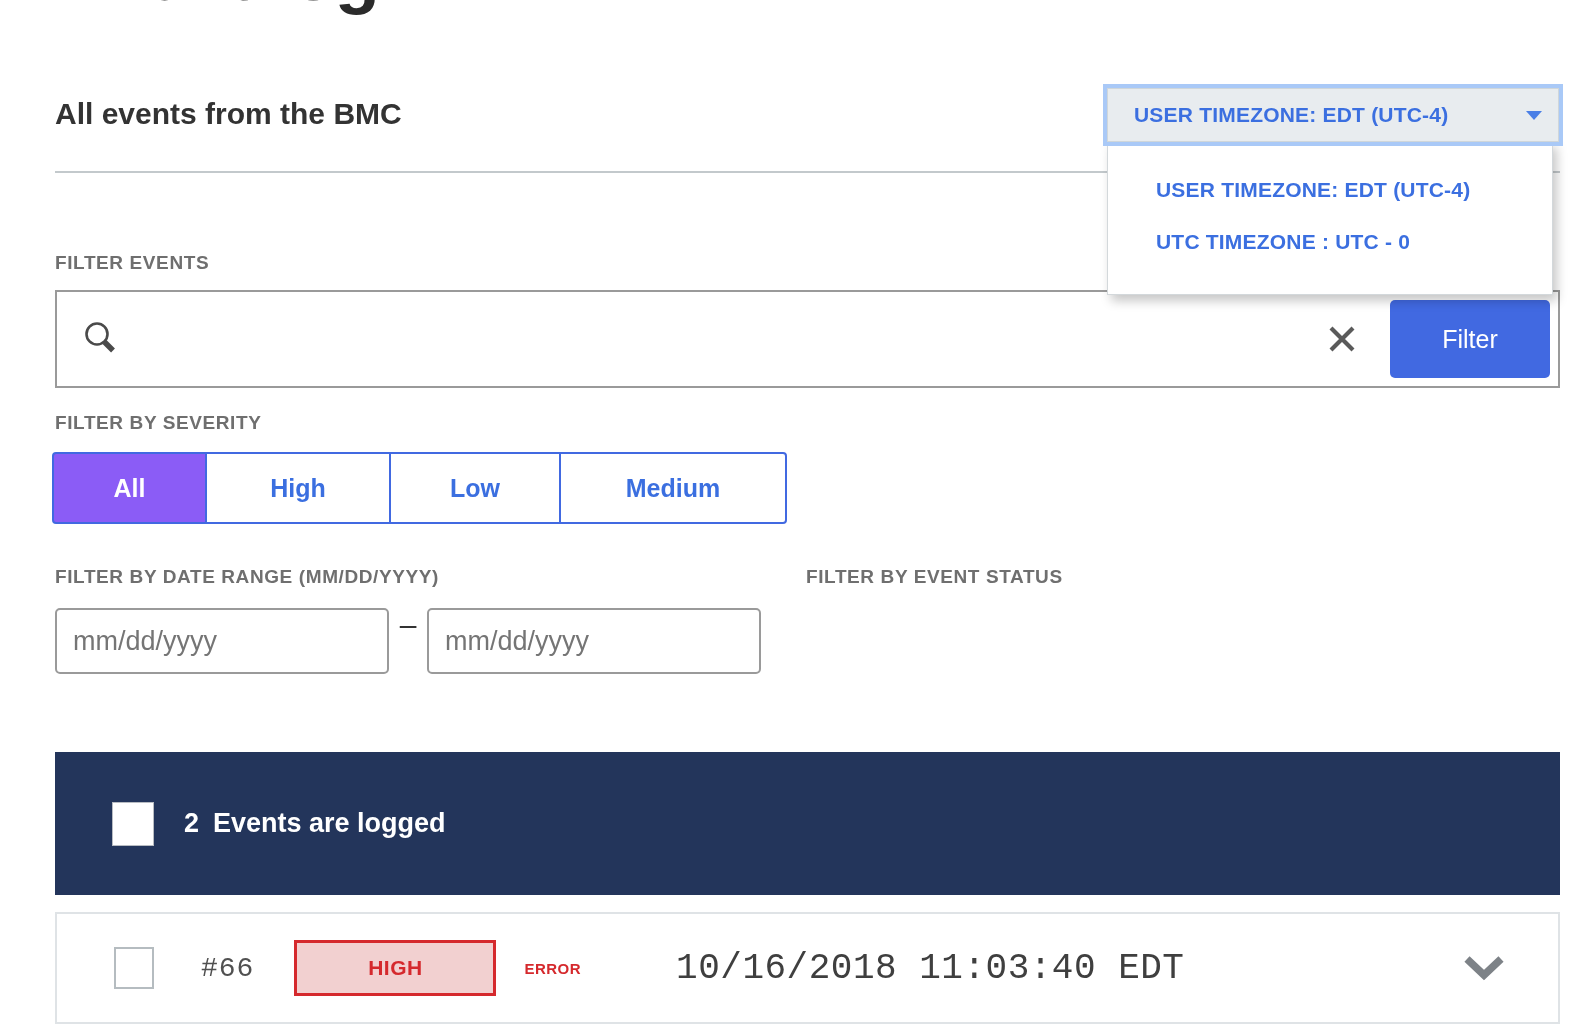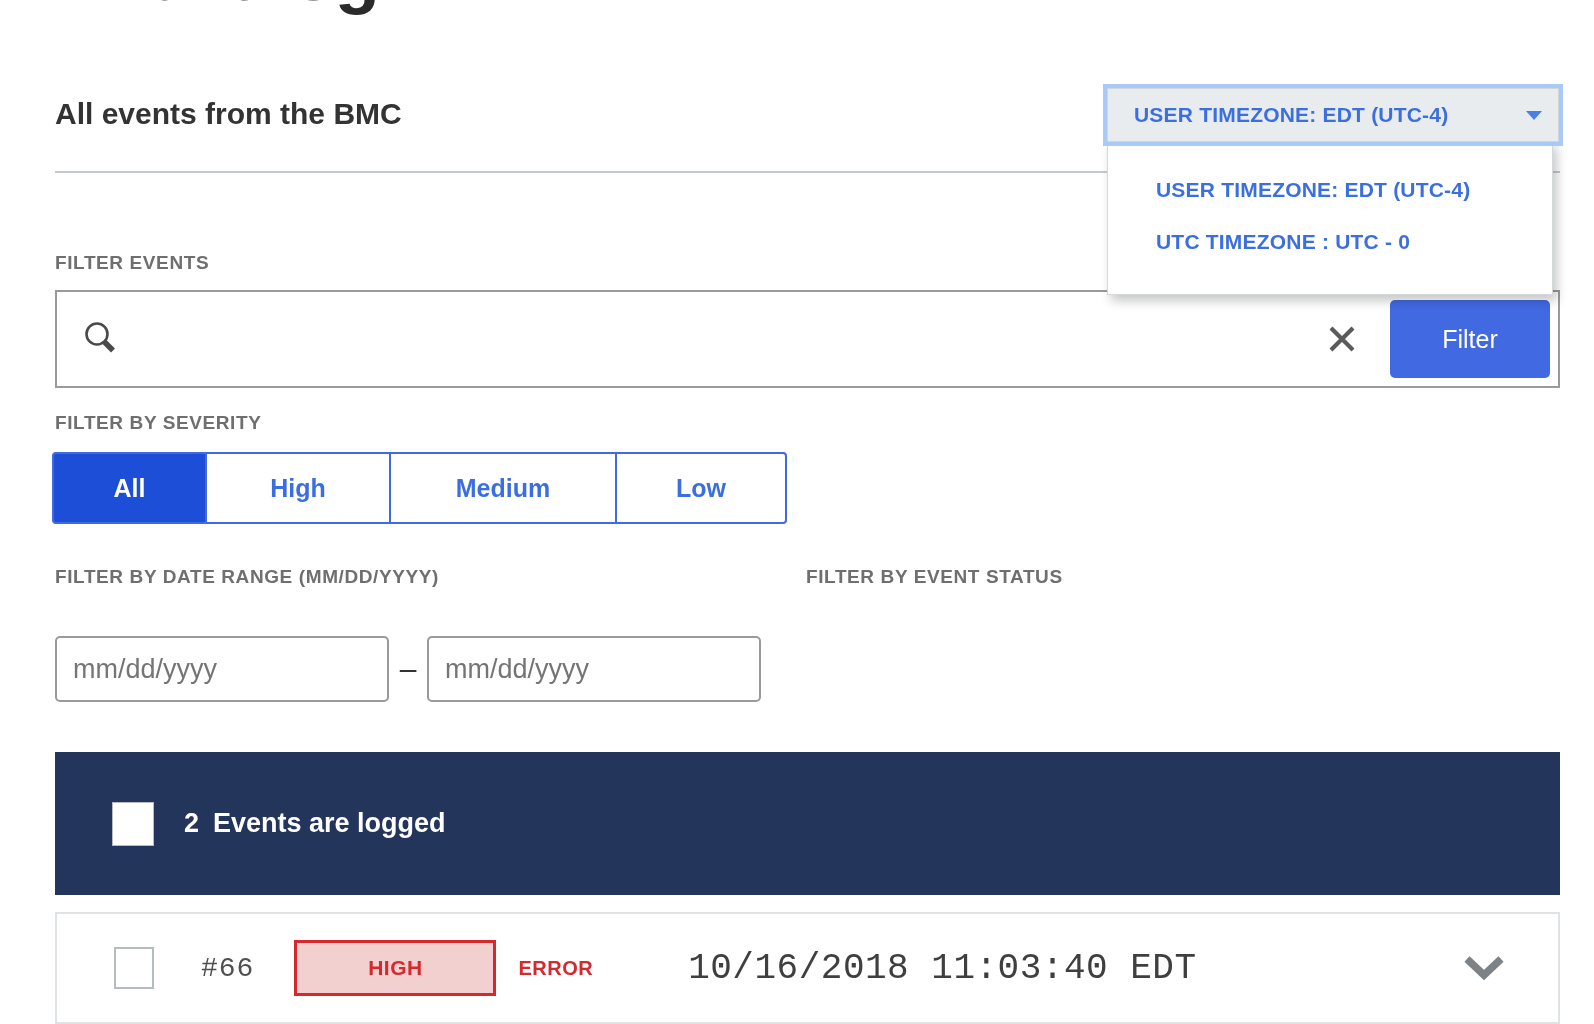--- a/index.html
+++ b/index.html
@@ -169,35 +169,34 @@
     font-size: 25px;
     font-weight: 700;
     cursor: pointer;
     padding: 0 30px;
     margin-left: -2px;
     min-width: 155px;
   }
   .seg-btn:first-child { margin-left: 0; border-radius: 4px 0 0 4px; }
   .seg-btn:last-child  { border-radius: 0 4px 4px 0; }
   .seg-btn.active {
-    background: #1d4ed8;
+    background: #8b5cf6;
     color: #ffffff;
   }
   .seg-btn.w-all    { width: 155px; }
   .seg-btn.w-high   { width: 186px; }
   .seg-btn.w-medium { width: 228px; }
   .seg-btn.w-low    { width: 172px; }
 
   
   .date-row {
     position: absolute;
     left: 55px; top: 608px;
     display: flex;
-    align-items: center;
-    margin-top: 28px;
+    align-items: flex-start;
   }
   .date-input {
     width: 334px; height: 66px;
     border: 2px solid #9a9a9a;
     border-radius: 5px;
     background: #ffffff;
     font-family: "Liberation Sans", sans-serif;
     font-size: 27px;
     color: #1a1a1a;
     padding: 0 16px;
@@ -294,23 +293,23 @@
     border: 3px solid #d5292d;
     display: flex;
     align-items: center;
     justify-content: center;
     color: #d5292d;
     font-size: 21px;
     font-weight: 700;
     letter-spacing: .5px;
   }
   .ev-type {
-    margin-left: 22px;
+    margin-left: 28px;
     color: #d5292d;
-    font-size: 20px;
+    font-size: 15px;
     font-weight: 700;
     letter-spacing: .5px;
   }
   .ev-time {
     margin-left: 95px;
     font-family: "Liberation Mono", monospace;
     font-size: 36px;
     color: #3f3f3f;
     letter-spacing: .5px;
     white-space: nowrap;
@@ -358,22 +357,22 @@
         <path d="M9 9 L31 31 M31 9 L9 31" stroke="#5a5a5a" stroke-width="4.2" stroke-linecap="butt"></path>
       </svg>
     </span>
     <button class="filter-btn">Filter</button>
   </div>
 
   <div class="field-label lbl-severity">FILTER BY SEVERITY</div>
   <div class="seg-group">
     <button class="seg-btn w-all active">All</button>
     <button class="seg-btn w-high">High</button>
+    <button class="seg-btn w-low">Low</button>
     <button class="seg-btn w-medium">Medium</button>
-    <button class="seg-btn w-low">Low</button>
   </div>
 
   <div class="field-label lbl-daterange">FILTER BY DATE RANGE (MM/DD/YYYY)</div>
   <div class="date-row">
     <input class="date-input" type="text" placeholder="mm/dd/yyyy" style="">
     <span class="date-dash">–</span>
     <input class="date-input" type="text" placeholder="mm/dd/yyyy" style="">
   </div>
 
   <div class="field-label lbl-eventstatus">FILTER BY EVENT STATUS</div>

